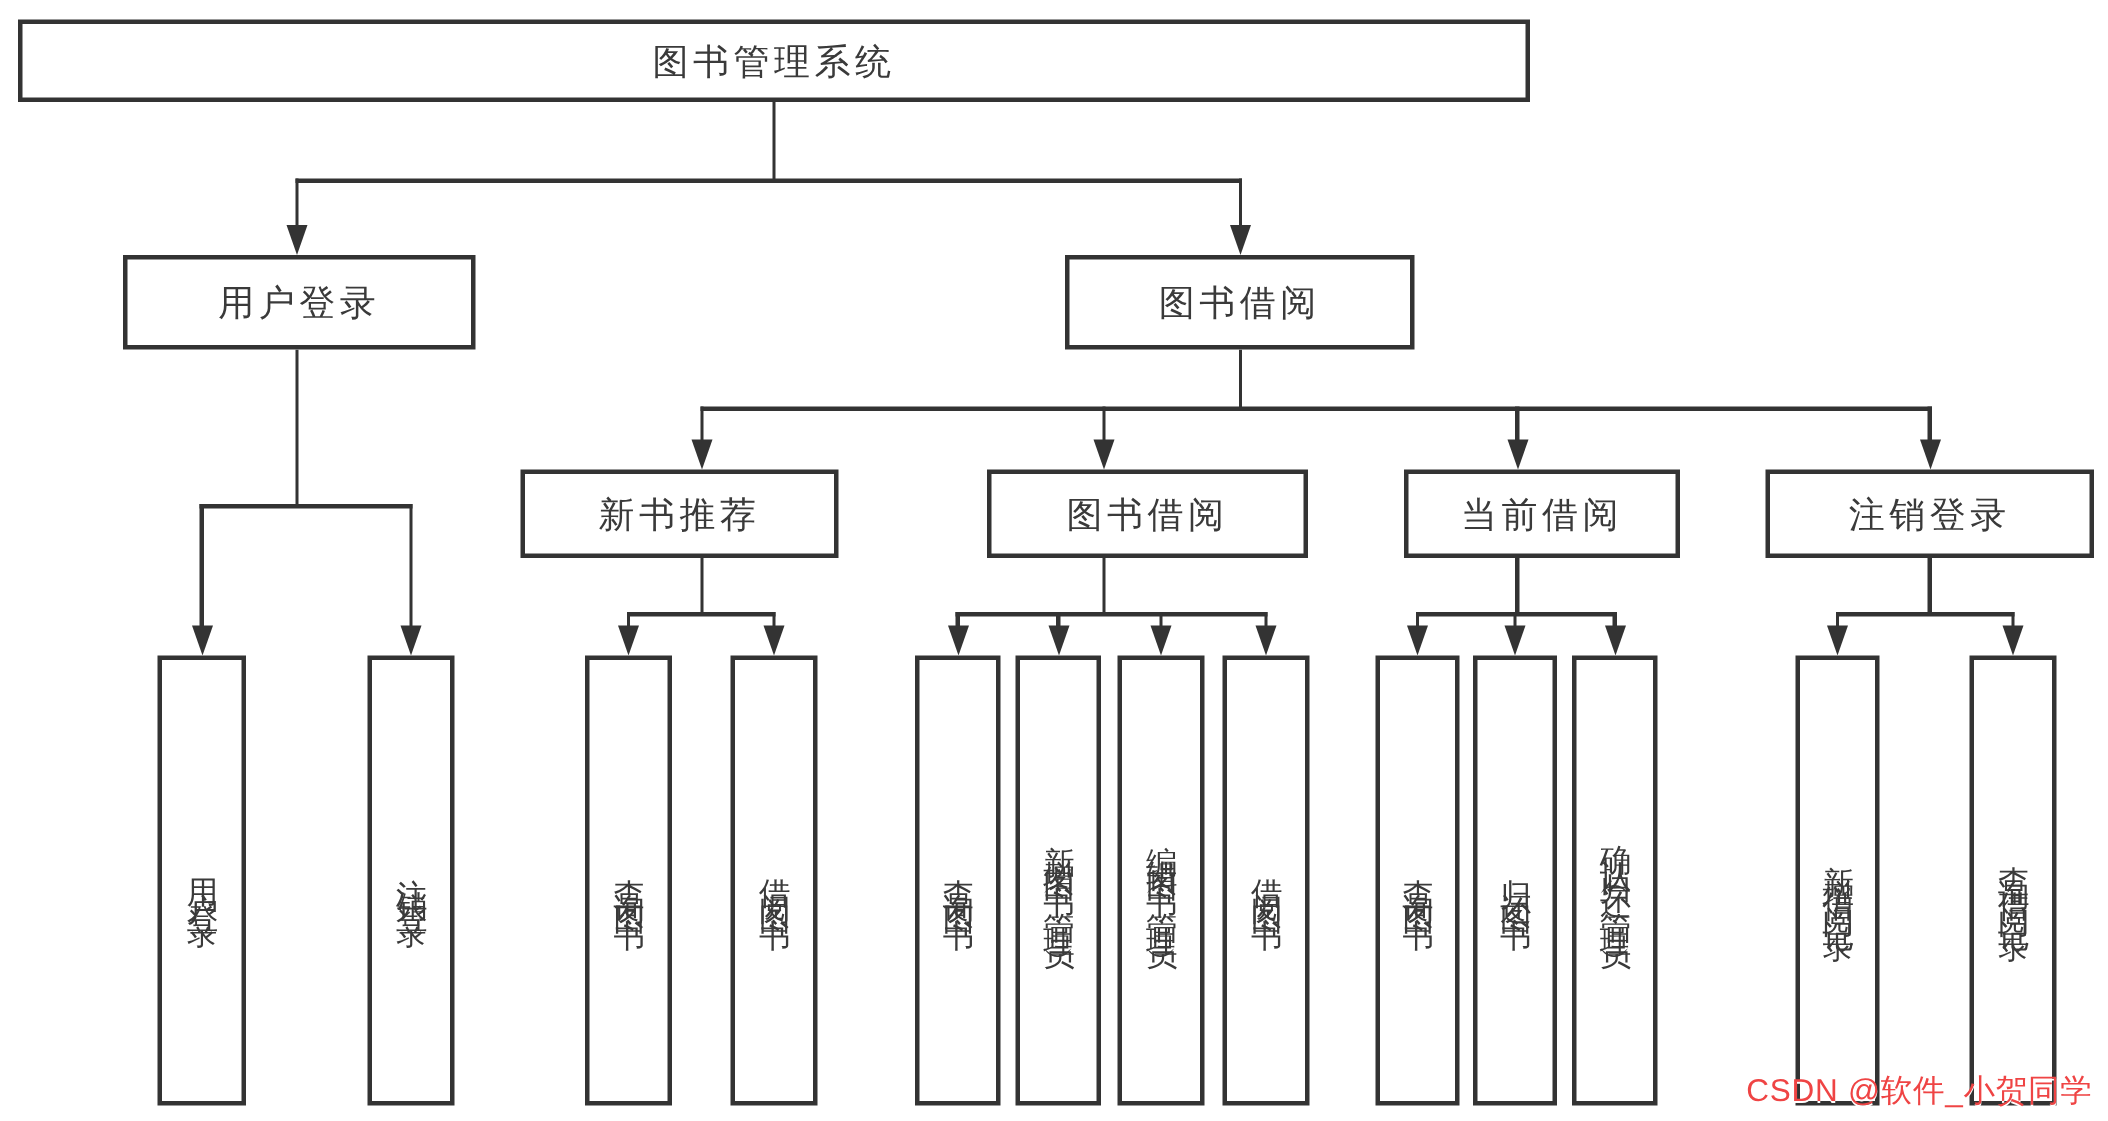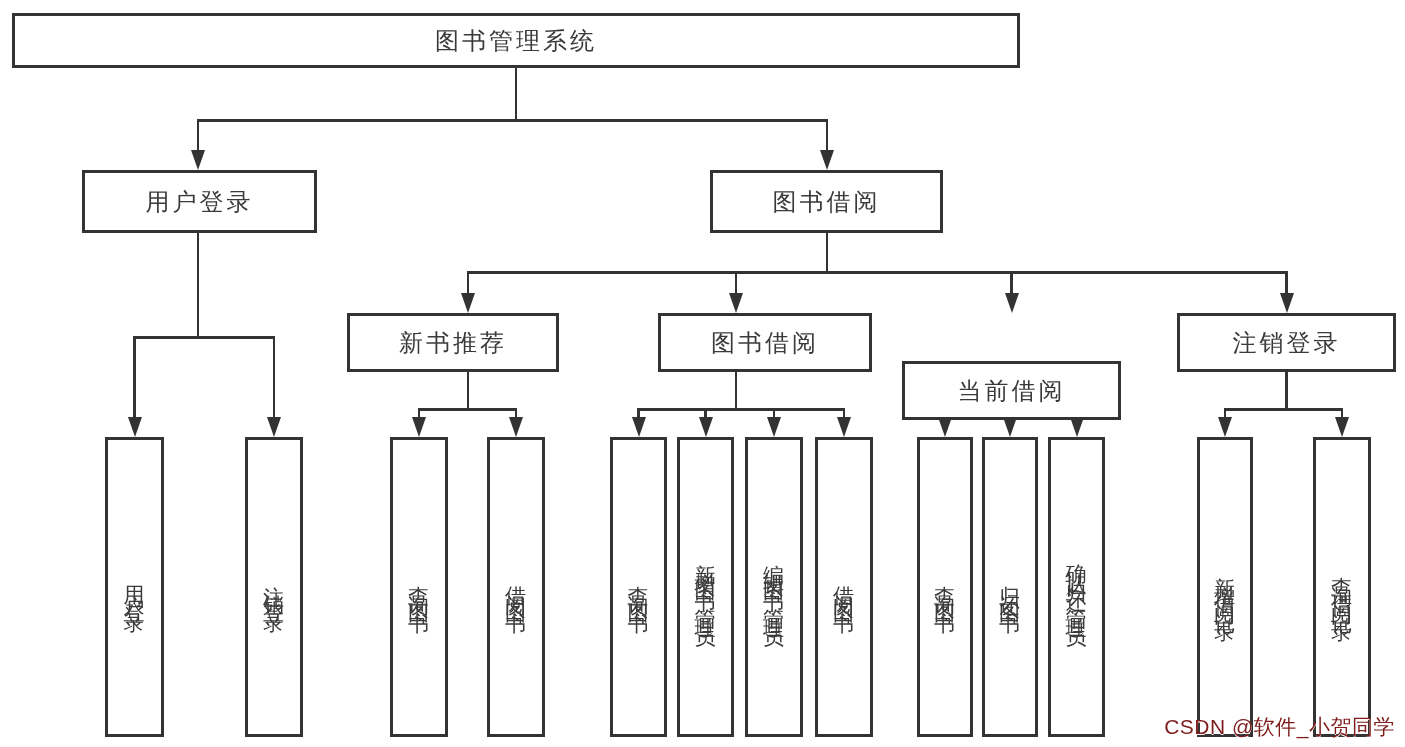--- a/index.html
+++ b/index.html
@@ -19,21 +19,21 @@
     font-size:21px; letter-spacing:9px; color:#3a3a3a; line-height:1;
   }
   .line { position:absolute; background:#333333; z-index:1; }
   .arrow {
     position:absolute; width:0; height:0; z-index:1;
     border-left:7px solid transparent; border-right:7px solid transparent;
     border-top:20px solid #333333;
   }
   .watermark {
     position:absolute; top:713px; right:10px; z-index:3;
-    font-size:21px; color:#7f1d1d; letter-spacing:0.5px; white-space:nowrap;
+    font-size:21px; color:#ef4444; letter-spacing:0.5px; white-space:nowrap;
     text-shadow:0 1px 0 #ffffff;
   }
 </style>
 </head>
 <body>
 
 <div class="canvas">
 
   <div class="line" style="left:514.75px; top:67px;  width:2.5px; height:54px;"></div>
   <div class="line" style="left:196.75px; top:119px; width:631.5px; height:2.5px;"></div>
@@ -107,21 +107,21 @@
   </div>
 
   <div class="node" style="left:347px; top:313px; width:212px; height:59px;">
     <span class="h-label">新书推荐</span>
   </div>
 
   <div class="node" style="left:658px; top:313px; width:214px; height:59px;">
     <span class="h-label">图书借阅</span>
   </div>
 
-  <div class="node" style="left:902px; top:313px; width:219px; height:59px;margin-top:48px;">
+  <div class="node" style="left:936px; top:313px; width:184px; height:59px;">
     <span class="h-label">当前借阅</span>
   </div>
 
   <div class="node" style="left:1177px; top:313px; width:219px; height:59px;">
     <span class="h-label">注销登录</span>
   </div>
 
   <div class="node" style="left:105px; top:437px; width:59px; height:300px;">
     <span class="v-label">用户登录</span>
   </div>

